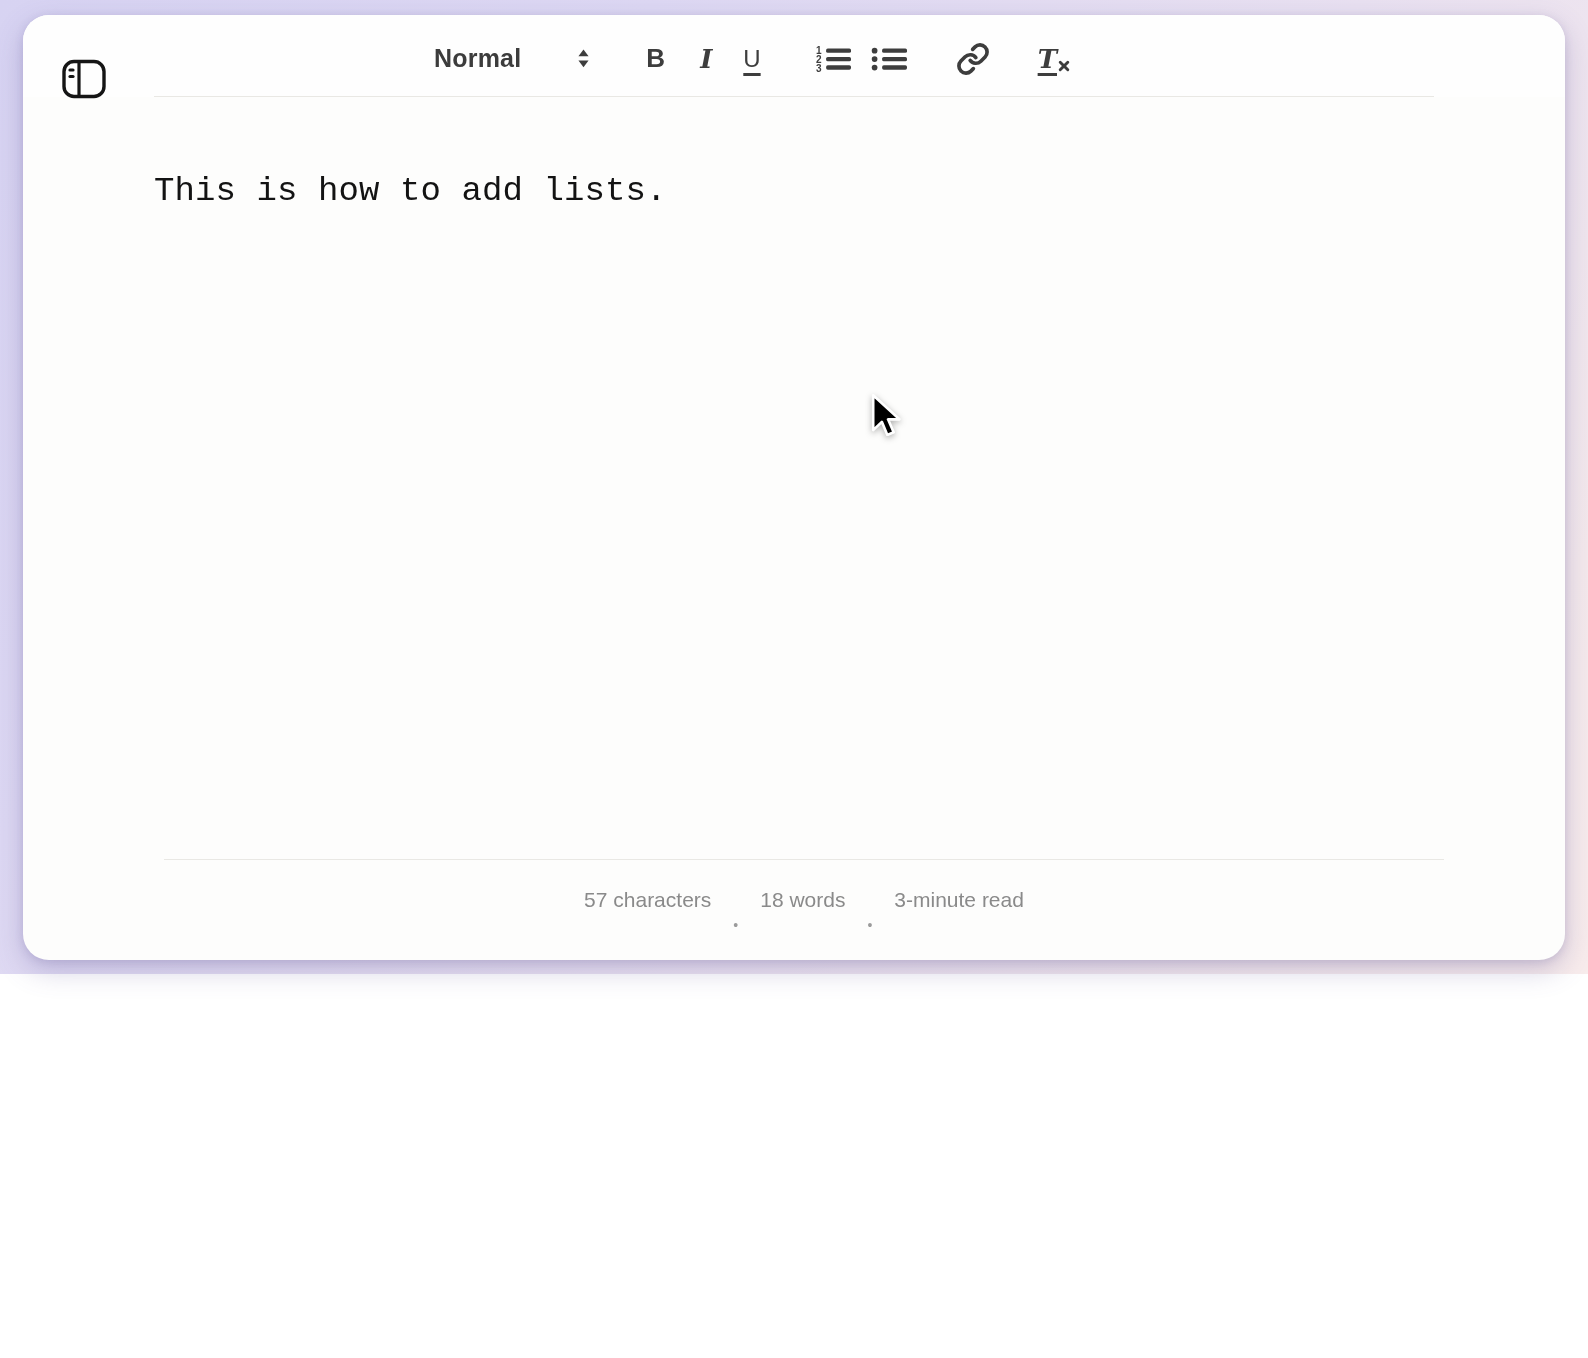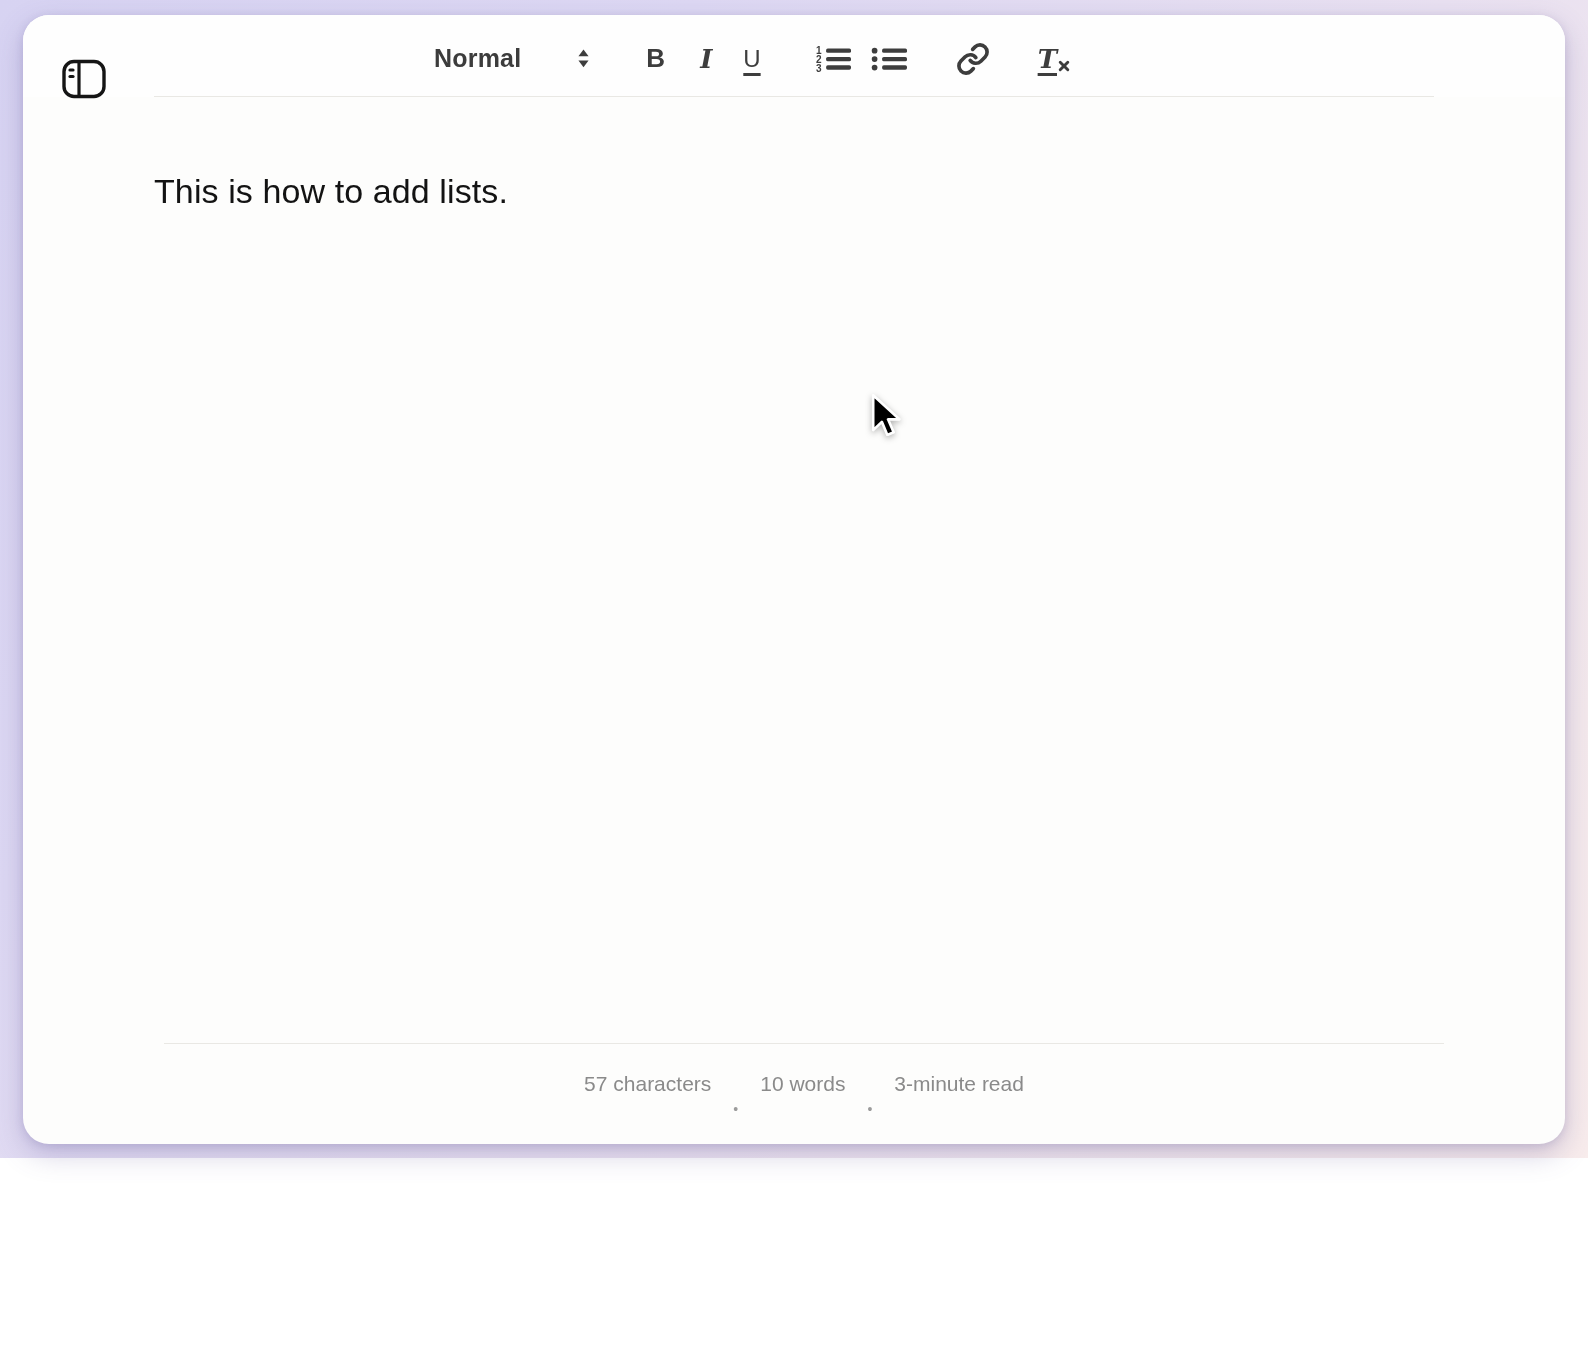--- a/index.html
+++ b/index.html
@@ -1,21 +1,21 @@
 <!DOCTYPE html>
 <html><head>
 <meta charset="utf-8">
 <style>
   * { box-sizing: border-box; margin: 0; padding: 0; }
   html, body { width: 1588px; height: 1358px; overflow: hidden; }
   body { font-family: "Liberation Sans", sans-serif; }
 
   .frame {
     position: relative;
-    width: 1588px; height: 1158px;
+    width: 1588px; height: 974px;
     background: linear-gradient(128deg, #d7d3f2 0%, #ddd8f3 28%, #e9e1f1 58%, #f4e9ec 86%, #f8ecec 100%);
   }
 
   .window {
     position: absolute;
     left: 23px; top: 15px; right: 23px; bottom: 14px;
     background: #fdfdfc;
     border-radius: 26px;
     box-shadow: 0 10px 28px rgba(104, 92, 156, 0.30), 0 2px 8px rgba(104, 92, 156, 0.18);
     display: flex;
@@ -92,21 +92,21 @@
     text-underline-offset: 5px;
     text-decoration-thickness: 2.5px;
     line-height: 1;
   }
   .tx-x { position: relative; top: 14px; margin-left: 1px; }
 
   
   .editor { flex: 1 1 auto; overflow: hidden; cursor: text; }
   .editor-col { width: 1280px; margin: 0 auto; padding-top: 72px; }
   .editor-col p {
-    font-family: Liberation Sans, sans-serif;
+    font-family: Liberation Mono, monospace;
     font-size: 34px;
     line-height: 1.35;
     color: #131313;
     margin: 0 0 49px 0;
     letter-spacing: 0.1px;
   }
 
   
   .statusbar { flex: none; margin-left: 20px; }
   .status-col {
@@ -220,21 +220,21 @@
     <main class="editor">
       <div class="editor-col">
         <p>This is how to add lists.</p>
       </div>
     </main>
 
     <footer class="statusbar">
       <div class="status-col">
         <span>57 characters</span>
         <span class="sep">•</span>
-        <span>10 words</span>
+        <span>18 words</span>
         <span class="sep">•</span>
         <span>3-minute read</span>
       </div>
     </footer>
 
   </div>
 
   <svg class="cursor" width="32" height="42" viewBox="0 0 24 32">
     <polygon points="3,1 3,27.5 9.6,21.2 13.8,31.2 18.6,29.2 14.3,19.3 23,19.3" fill="#000000" stroke="#ffffff" stroke-width="2" stroke-linejoin="round"></polygon>
   </svg>

